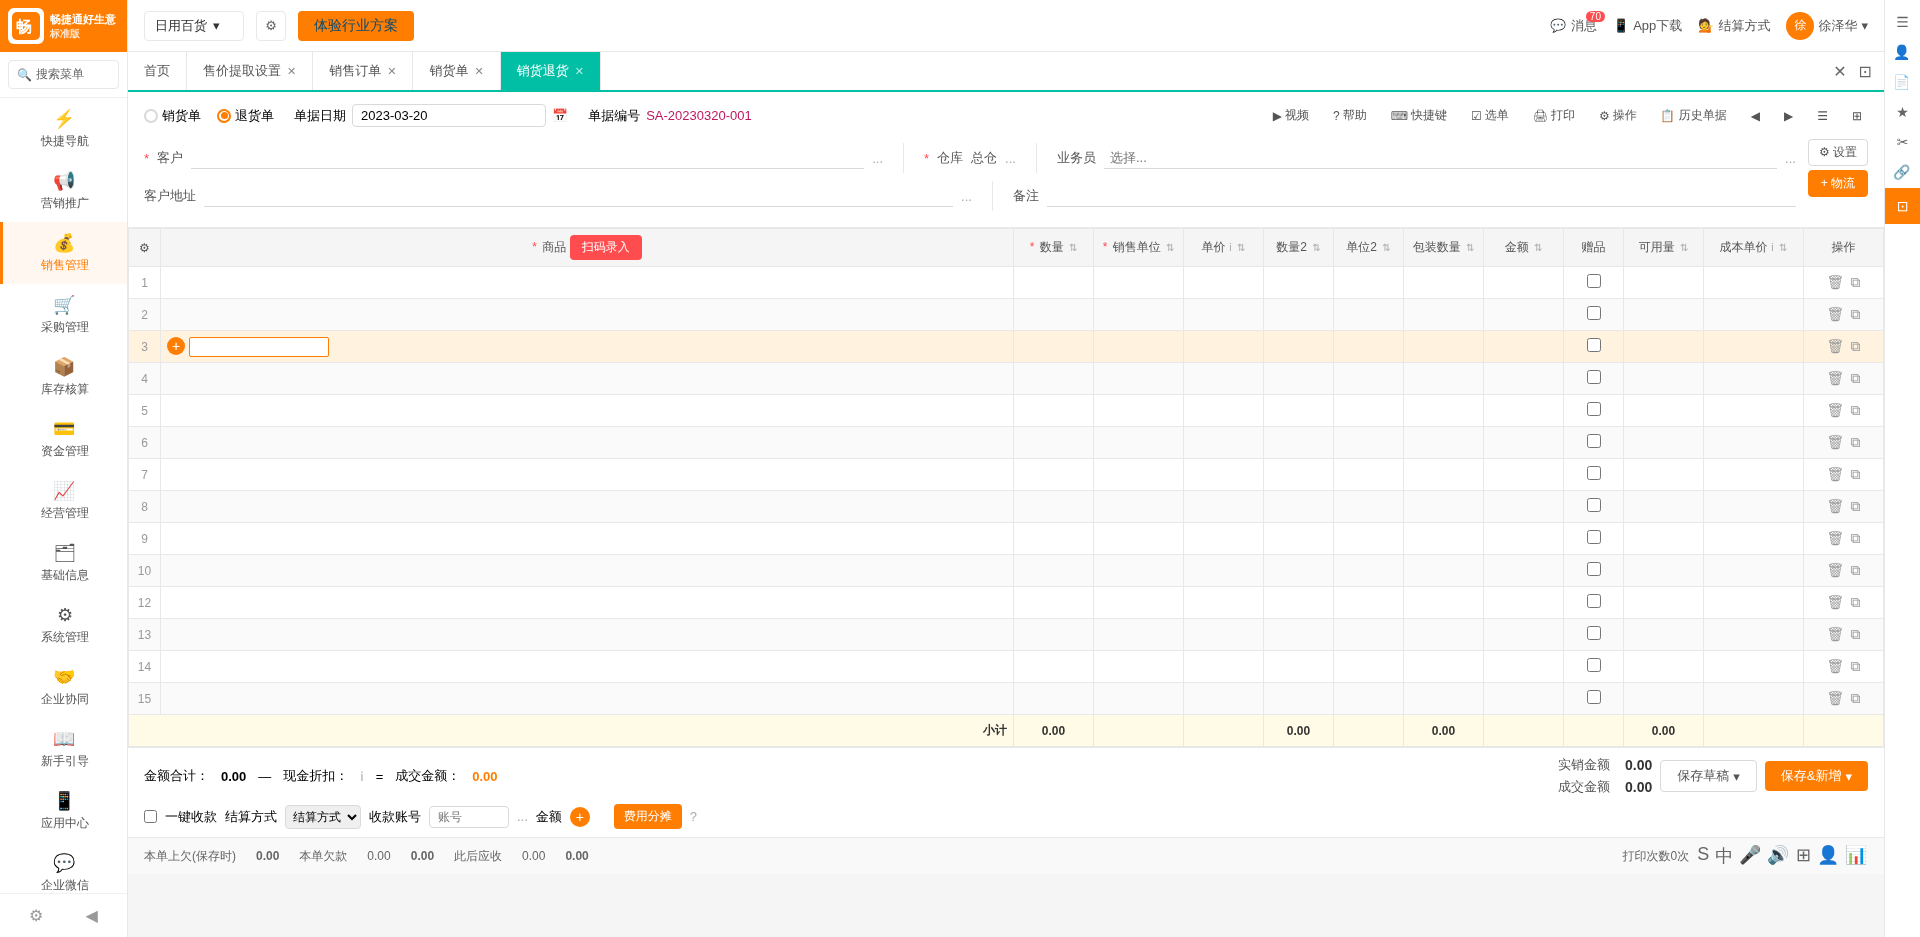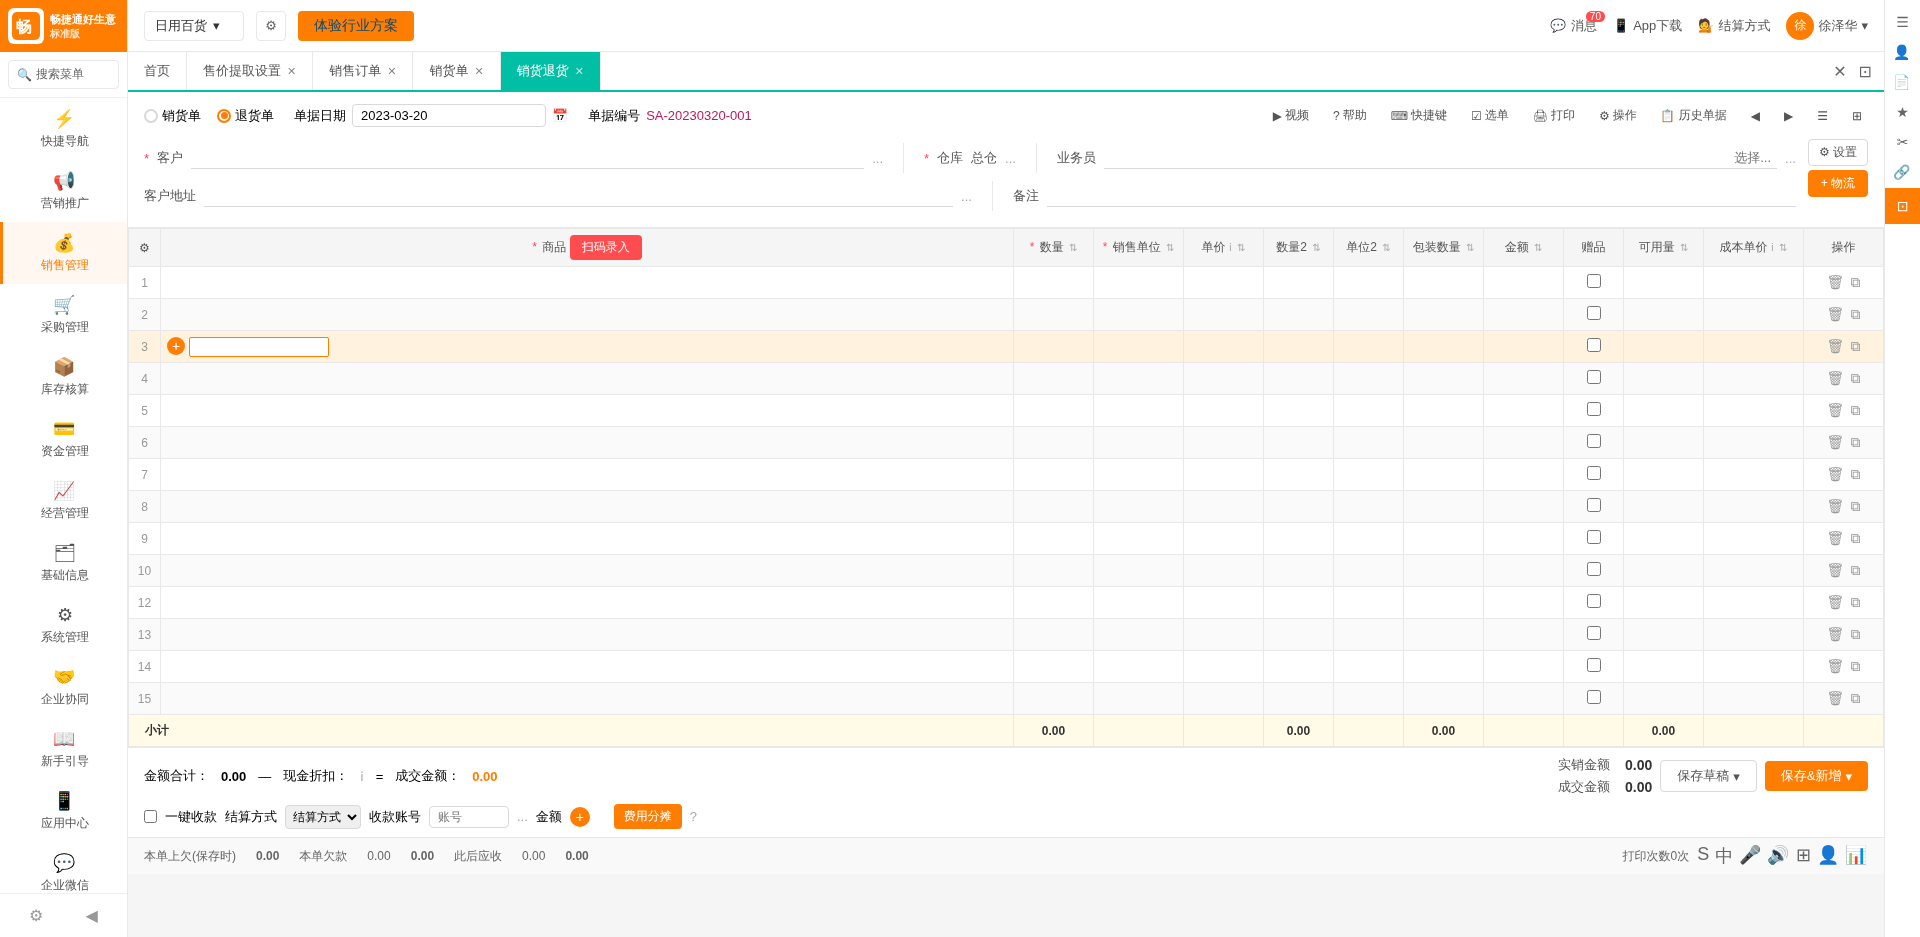--- a/index.html
+++ b/index.html
@@ -78,21 +78,21 @@
     thead th .required { color: #ff4d4f; margin-right: 2px; }
     tbody tr { background: white; }
     tbody tr:nth-child(even) { background: #fafafa; }
     tbody tr.active-row { background: #fff3e0; }
     tbody td { border: 1px solid #e8e8e8; padding: 4px 6px; text-align: center; height: 32px; }
     tbody td.row-num { color: #999; font-size: 12px; width: 32px; }
     .checkbox-cell { text-align: center; }
     .action-icons { display: flex; justify-content: center; gap: 6px; }
     .action-icon { cursor: pointer; color: #999; font-size: 14px; }
     .sum-row td { background: #fffbe6; font-weight: bold; color: #333; }
-    .sum-row .sum-label { text-align: left; padding-left: 16px; }
+    .sum-row .sum-label { text-align: right; padding-left: 16px; }
 
     
     .footer-area { background: white; border-top: 1px solid #e8e8e8; padding: 8px 16px; }
     .footer-row1 { display: flex; align-items: center; gap: 12px; margin-bottom: 8px; font-size: 13px; }
     .footer-row2 { display: flex; align-items: center; gap: 8px; font-size: 13px; }
     .footer-right { margin-left: auto; display: flex; flex-direction: column; align-items: flex-end; gap: 4px; font-size: 13px; }
     .footer-amount-row { display: flex; align-items: center; gap: 15px; }
     .footer-amount-label { color: #555; }
     .footer-amount-val { font-size: 14px; font-weight: bold; color: #333; }
     .save-draft-btn { border: 1px solid #d9d9d9; background: white; border-radius: 4px; padding: 6px 16px; font-size: 13px; cursor: pointer; color: #555; display: flex; align-items: center; gap: 4px; }
@@ -316,21 +316,21 @@
             <span class="field-label">客户</span>
             <input type="text" class="field-input" style="width: 180px;" placeholder="">
             <span class="field-dots">...</span>
             <div class="field-divider"></div>
             <span style="color:#ff4d4f;">*</span>
             <span class="field-label">仓库</span>
             <span style="font-size:13px;color:#555;">总仓</span>
             <span class="field-dots">...</span>
             <div class="field-divider"></div>
             <span class="field-label">业务员</span>
-            <input type="text" class="field-input" style="width: 120px; text-align: right;" placeholder="选择...">
+            <input type="text" class="field-input" style="width: 120px;" placeholder="选择...">
             <span class="field-dots">...</span>
           </div>
           <div style="display:flex;align-items:center;gap:8px;padding:4px 0;">
             <span class="field-label">客户地址</span>
             <input type="text" class="field-input" style="width: 180px;" placeholder="">
             <span class="field-dots">...</span>
             <div class="field-divider"></div>
             <span class="field-label">备注</span>
             <input type="text" class="field-input" style="width: 400px;" placeholder="">
           </div>

